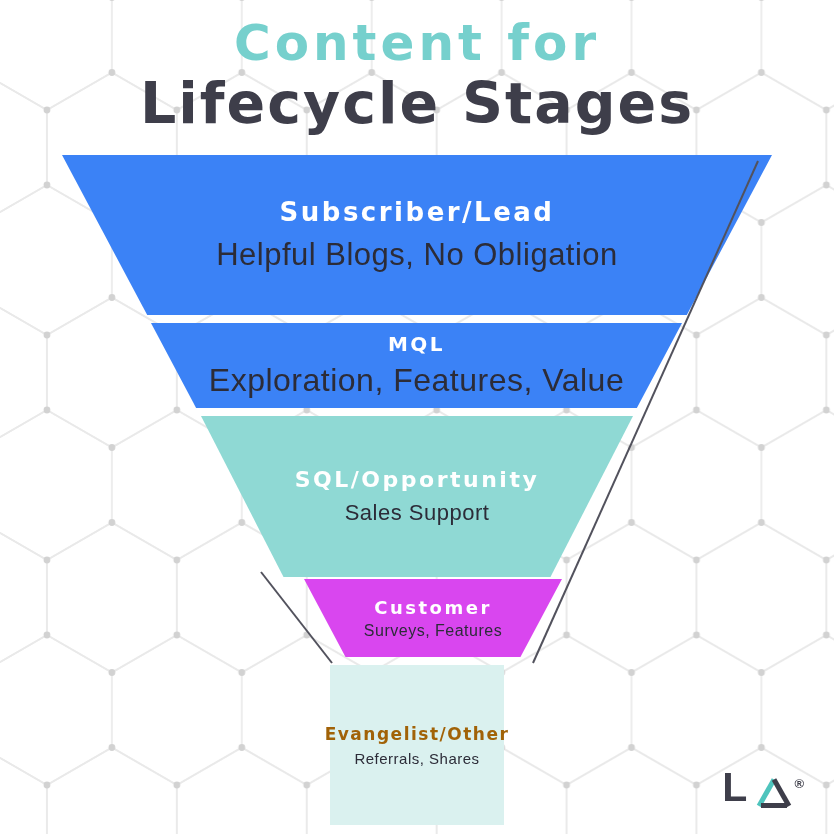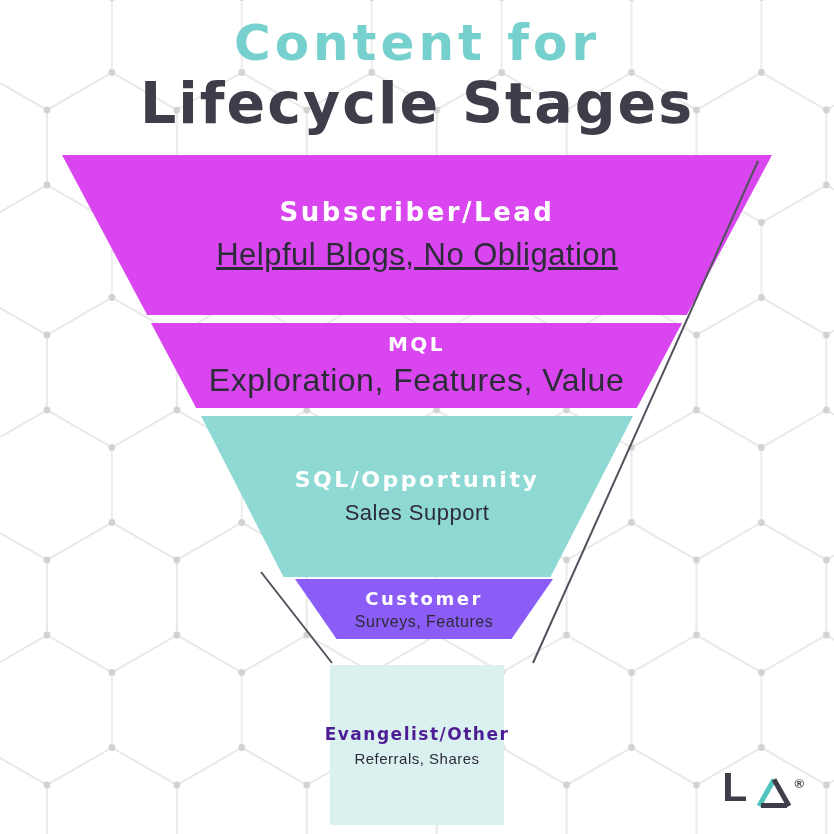--- a/index.html
+++ b/index.html
@@ -32,38 +32,38 @@
     position:absolute;z-index:1;
     display:flex;flex-direction:column;
     align-items:center;justify-content:center;
     text-align:center;
   }
   .sname{
     font-family:"DejaVu Sans",sans-serif;
     font-weight:bold;color:#ffffff;letter-spacing:2.5px;
   }
   .scontent{color:#2c2c38;letter-spacing:0.5px;}
-  .s1{left:62px;top:155px;width:710px;height:160px;background:#d946ef;
+  .s1{left:62px;top:155px;width:710px;height:160px;background:#3b82f6;
       clip-path:polygon(0 0,100% 0,88% 100%,12% 100%);}
   .s1 .sname{font-size:26px;margin-bottom:10px;}
-  .s1 .scontent{font-size:31px;text-decoration:underline;}
-  .s2{left:151px;top:323px;width:531px;height:85px;background:#d946ef;
+  .s1 .scontent{font-size:31px;}
+  .s2{left:151px;top:323px;width:531px;height:85px;background:#3b82f6;
       clip-path:polygon(0 0,100% 0,91.5% 100%,8.5% 100%);}
   .s2 .sname{font-size:20px;margin-bottom:6px;}
   .s2 .scontent{font-size:32px;}
   .s3{left:201px;top:416px;width:432px;height:161px;background:#8fd9d4;
       clip-path:polygon(0 0,100% 0,80.9% 100%,19.1% 100%);}
   .s3 .sname{font-size:22px;margin-bottom:8px;}
   .s3 .scontent{font-size:22px;}
-  .s4{left:295px;top:579px;width:258px;height:60px;background:#8b5cf6;
+  .s4{left:304px;top:579px;width:258px;height:78px;background:#d946ef;
       clip-path:polygon(0 0,100% 0,83.9% 100%,16.1% 100%);}
   .s4 .sname{font-size:18px;margin-bottom:4px;}
   .s4 .scontent{font-size:16px;}
   .s5{left:330px;top:665px;width:174px;height:160px;background:#daf1ef;}
-  .s5 .sname{font-size:17px;margin-bottom:6px;color:#4c1d95;letter-spacing:1.5px;}
+  .s5 .sname{font-size:17px;margin-bottom:6px;color:#a16207;letter-spacing:1.5px;}
   .s5 .scontent{font-size:15px;}
   
   .lines{position:absolute;inset:0;z-index:2;pointer-events:none;}
   
   .logo{
     position:absolute;right:26px;bottom:26px;z-index:3;
     display:flex;align-items:flex-end;
     font-family:"Liberation Sans",sans-serif;
     font-weight:bold;font-size:41px;line-height:1;
     letter-spacing:7px;color:#3e3e4a;

